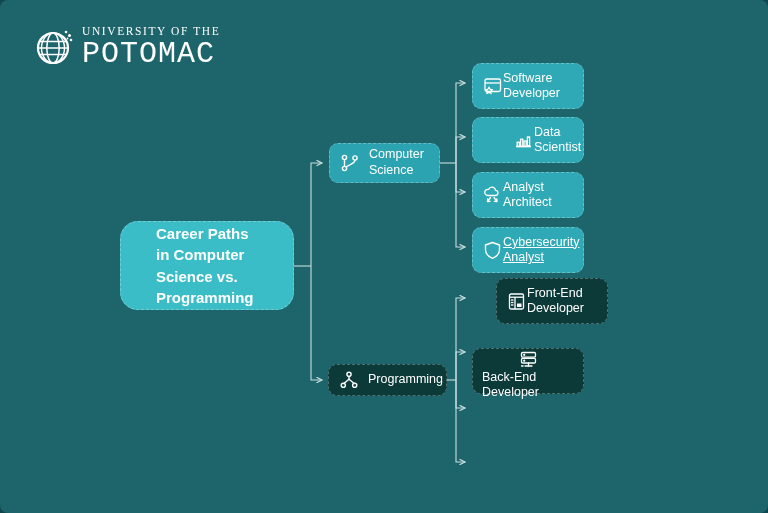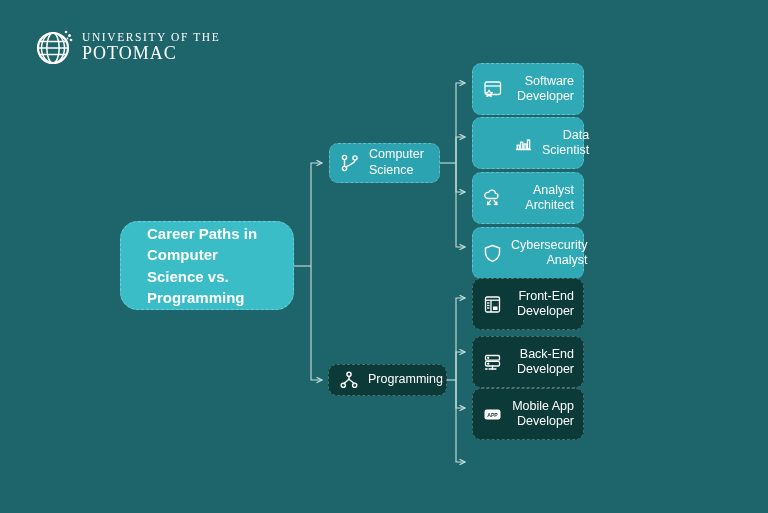--- a/index.html
+++ b/index.html
@@ -5,56 +5,56 @@
   :root{
     --bg:#1d656b; --main:#3abdc6; --branch-light:#2ca3b0; --leaf-light:#2fa9b5;
     --dark:#0c3a39; --line:#c8dfde; --text:#ffffff;
   }
   *{margin:0;padding:0;box-sizing:border-box;}
   html,body{background:#10474c;}
   .canvas{
     position:relative;width:768px;height:513px;background:var(--bg);
     font-family:"Liberation Sans","DejaVu Sans",sans-serif;color:var(--text);
     overflow:hidden;
+    border-radius:8px;
   }
   
   .logo{position:absolute;left:34px;top:26px;display:flex;align-items:center;gap:8px;}
   .logo svg{display:block;}
   .logo-text{display:flex;flex-direction:column;line-height:1;}
   .logo-top{
     font-family:"Liberation Serif","DejaVu Serif",serif;font-size:11.5px;
     letter-spacing:1.6px;white-space:nowrap;margin-bottom:1px;
   }
   .logo-bottom{
-    font-family:Liberation Serif, serif;font-size:18px;
+    font-family:Liberation Mono, monospace;font-size:30px;
     letter-spacing:1px;white-space:nowrap;
   }
   
   .wires{position:absolute;left:0;top:0;width:768px;height:513px;pointer-events:none;}
   
   .node{position:absolute;display:flex;align-items:center;border:1px dashed rgba(255,255,255,0.28);}
   .node .icon{flex:0 0 auto;display:flex;align-items:center;justify-content:center;}
   .root-node{
     left:120px;top:221px;width:174px;height:89px;background:var(--main);
-    border-radius:18px;padding:0 26px;
+    border-radius:18px;padding:0 35px;
   }
   .root-node .label{font-size:15px;font-weight:bold;line-height:1.42;width:142px;}
   .branch-node{border-radius:9px;padding:12px 10px;gap:9px;font-size:12.5px;line-height:1.25;}
   .branch-cs{left:329px;top:143px;width:111px;height:40px;background:var(--branch-light);}
   .branch-prog{left:328px;top:364px;width:119px;height:32px;background:var(--dark);justify-content:space-between;}
   .leaf{
-    position:absolute;left:472px;width:112px;height:52px;display:flex;align-items:center;
-    gap:8px;padding:0 9px;border-radius:9px;font-size:12.5px;line-height:1.22;
+    position:absolute;left:472px;width:112px;height:46px;display:flex;align-items:center;
+    gap:0;padding:0 9px;border-radius:9px;font-size:12.5px;line-height:1.22;
     border:1px dashed rgba(255,255,255,0.28);
-    text-align:right;
   }
   .leaf-light{background:var(--leaf-light);}
   .leaf-dark{background:var(--dark);}
-  .l0{top:63px;} .l1{top:117px;padding-left:40px;} .l2{top:172px;} .l3{top:227px;}
-  .l4{top:278px;} .l5{top:336px;} .l6{top:388px;} .l7{top:442px;}
+  .l0{top:63px;} .l1{top:117px;padding-left:40px;} .l2{top:172px;} .l3{top:227px;text-decoration:underline;}
+  .l4{top:278px;margin-left:24px;} .l5{top:348px;flex-direction:column;} .l6{top:388px;} .l7{top:442px;}
   .leaf .label,.branch-node .label{white-space:normal;}
   svg.ic{display:block;}
 </style>
 </head>
 <body>
 
 <div class="canvas">
 
   <div class="logo">
     <span class="icon">
@@ -211,24 +211,15 @@
         <circle cx="6.2" cy="5.8" r="0.5" fill="#fff"></circle>
         <circle cx="6.2" cy="11.7" r="0.5" fill="#fff"></circle>
         <line x1="10.5" y1="14" x2="10.5" y2="17"></line>
         <line x1="3.5" y1="17" x2="5.5" y2="17" stroke-dasharray="1.6 1.4"></line>
         <line x1="7" y1="17" x2="14" y2="17"></line>
       </svg>
     </span>
     <span class="label">Back-End Developer</span>
   </div>
 
-  <div class="leaf leaf-dark l6">
-    <span class="icon">
-      <svg class="ic" width="21" height="21" viewBox="0 0 21 21">
-        <rect x="2.5" y="5.5" width="16" height="10" rx="2.2" fill="#fff"></rect>
-        <text x="10.5" y="12.8" text-anchor="middle" font-family="Liberation Sans, sans-serif" font-size="5.2" font-weight="bold" fill="#0c3a39">APP</text>
-      </svg>
-    </span>
-    <span class="label">Mobile App Developer</span>
-  </div>
 
 
 </div>
 
 </body></html>

